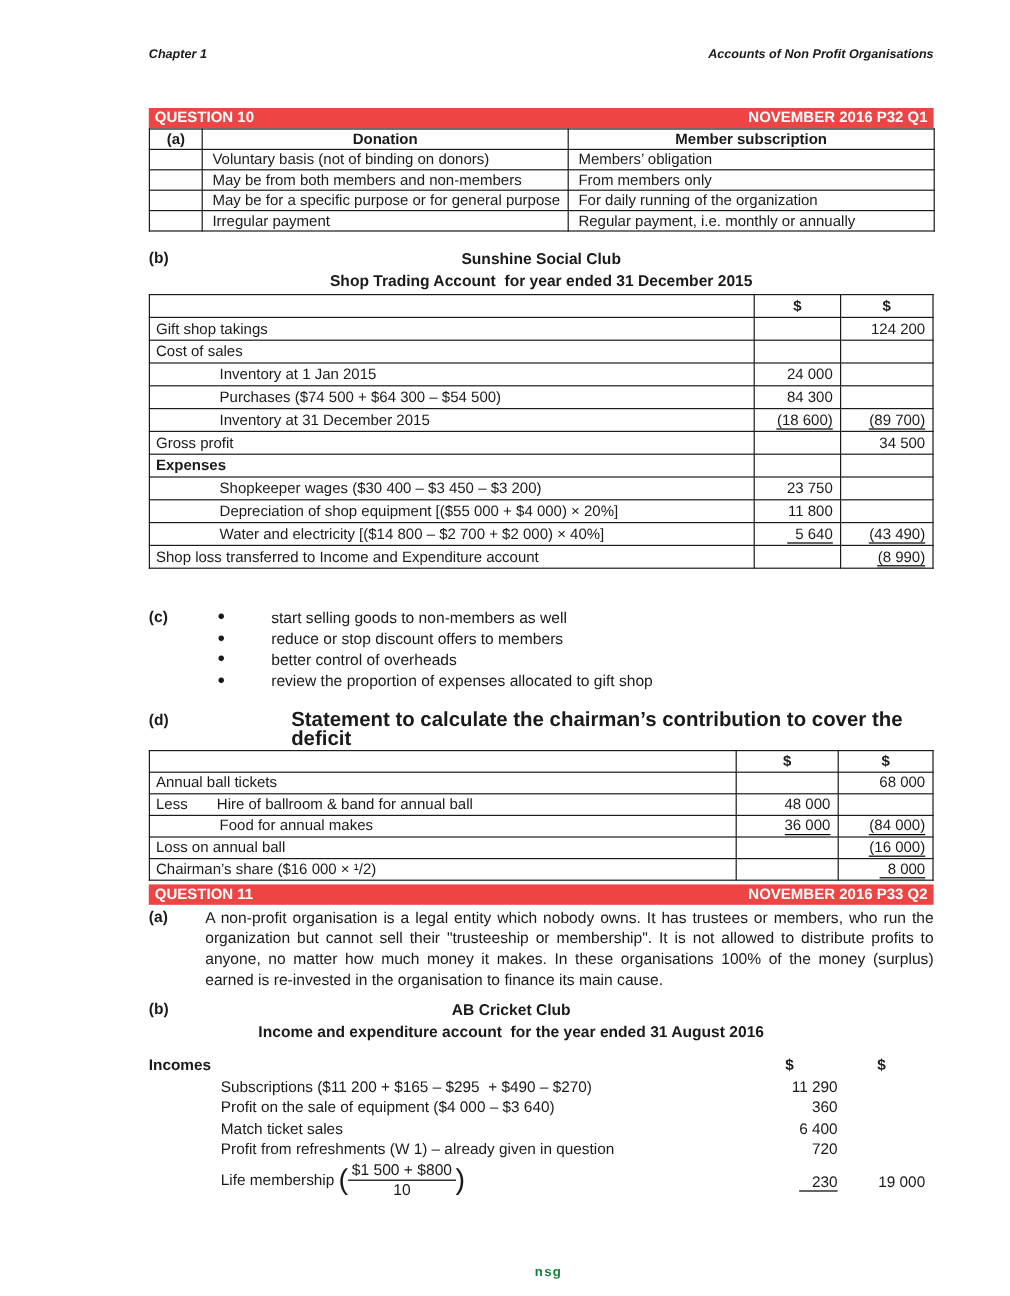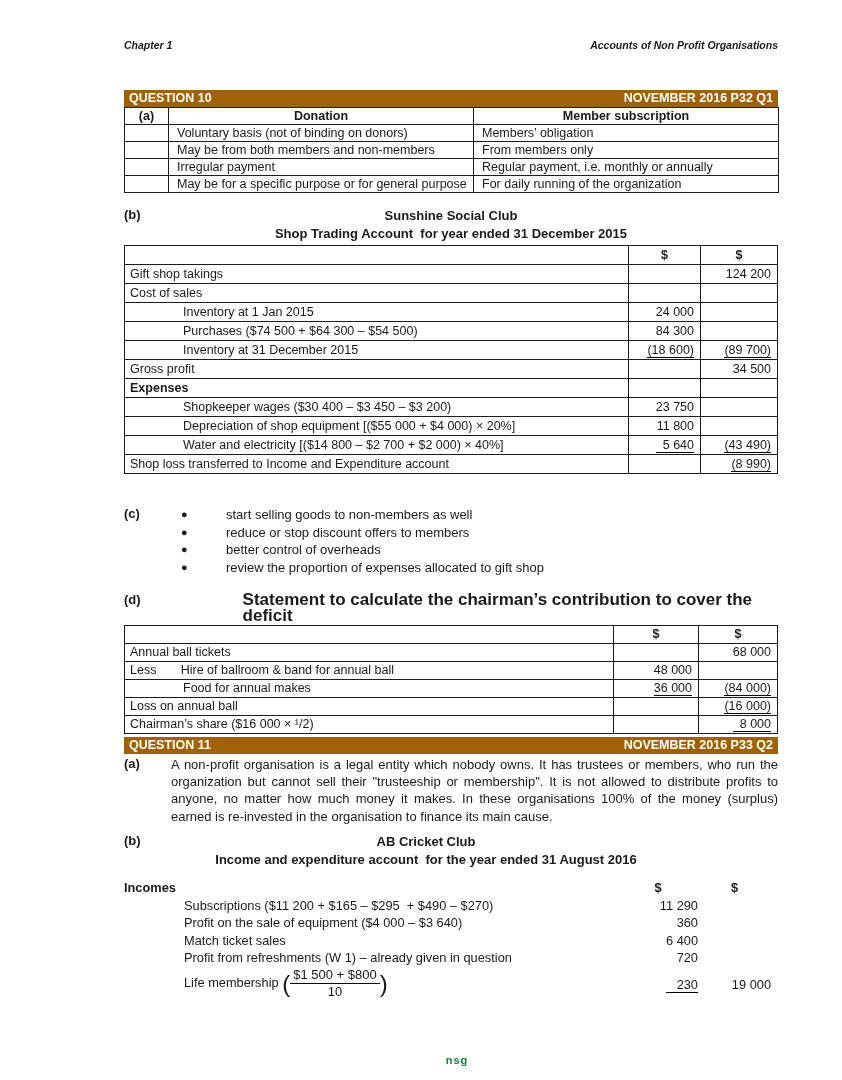--- a/index.html
+++ b/index.html
@@ -6,21 +6,21 @@
   html,body { background:#ffffff; }
   body { width:842px; height:1080px; font-family:"Liberation Sans",sans-serif; color:#1a1a1a; }
   .page { position:relative; width:842px; height:1080px; overflow:hidden; background:#fff;margin-left:36px; }
   .blk { position:absolute; left:88px; width:654px; }
   .bold { font-weight:bold; }
 
   #pagenum { position:absolute; top:3px; right:16px; font-size:13px; color:#8d9297; letter-spacing:2px; }
 
   #hdr { top:39px; display:flex; justify-content:space-between; font-size:10.5px; font-weight:bold; font-style:italic; }
 
-  .qbar { background:#a16207; color:#fff; font-weight:bold; font-size:12.5px; display:flex; justify-content:space-between; padding:1px 5px 2px 5px; }
+  .qbar { background:#ef4444; color:#fff; font-weight:bold; font-size:12.5px; display:flex; justify-content:space-between; padding:1px 5px 2px 5px; }
   #q10bar { top:90px; }
   #q11bar { top:737px; }
 
   .tbl { border-collapse:collapse; width:654px; table-layout:fixed; background:#fff; }
   .tbl th, .tbl td { border:1px solid #1c1c1c; font-size:12.5px; line-height:15px; padding:0.5px 5px; vertical-align:middle; overflow:hidden; white-space:nowrap; }
   .tbl th { font-weight:bold; text-align:center; }
   .tbl td:nth-child(2), .tbl td:nth-child(3) { text-align:right; padding-right:6px; }
 
   #tblA { top:107px; }
   #tblA td { text-align:left; padding-left:8px; }
@@ -112,27 +112,27 @@
           <td>Voluntary basis (not of binding on donors)</td>
           <td>Members’ obligation</td>
         </tr>
         <tr>
           <td>&nbsp;</td>
           <td>May be from both members and non-members</td>
           <td>From members only</td>
         </tr>
         <tr>
           <td>&nbsp;</td>
+          <td>May be for a specific purpose or for general purpose</td>
+          <td>For daily running of the organization</td>
+        </tr>
+        <tr>
+          <td>&nbsp;</td>
           <td>Irregular payment</td>
           <td>Regular payment, i.e. monthly or annually</td>
-        </tr>
-        <tr>
-          <td>&nbsp;</td>
-          <td>May be for a specific purpose or for general purpose</td>
-          <td>For daily running of the organization</td>
         </tr>
       </tbody>
   </table>
 
   <div class="blk" id="secB">
     <div class="title-wrap">
       <span class="plabel">(b)</span>
       <div class="titlebox">Sunshine Social Club</div>
     </div>
     <div class="titlebox">Shop Trading Account &nbsp;for year ended 31 December 2015</div>

